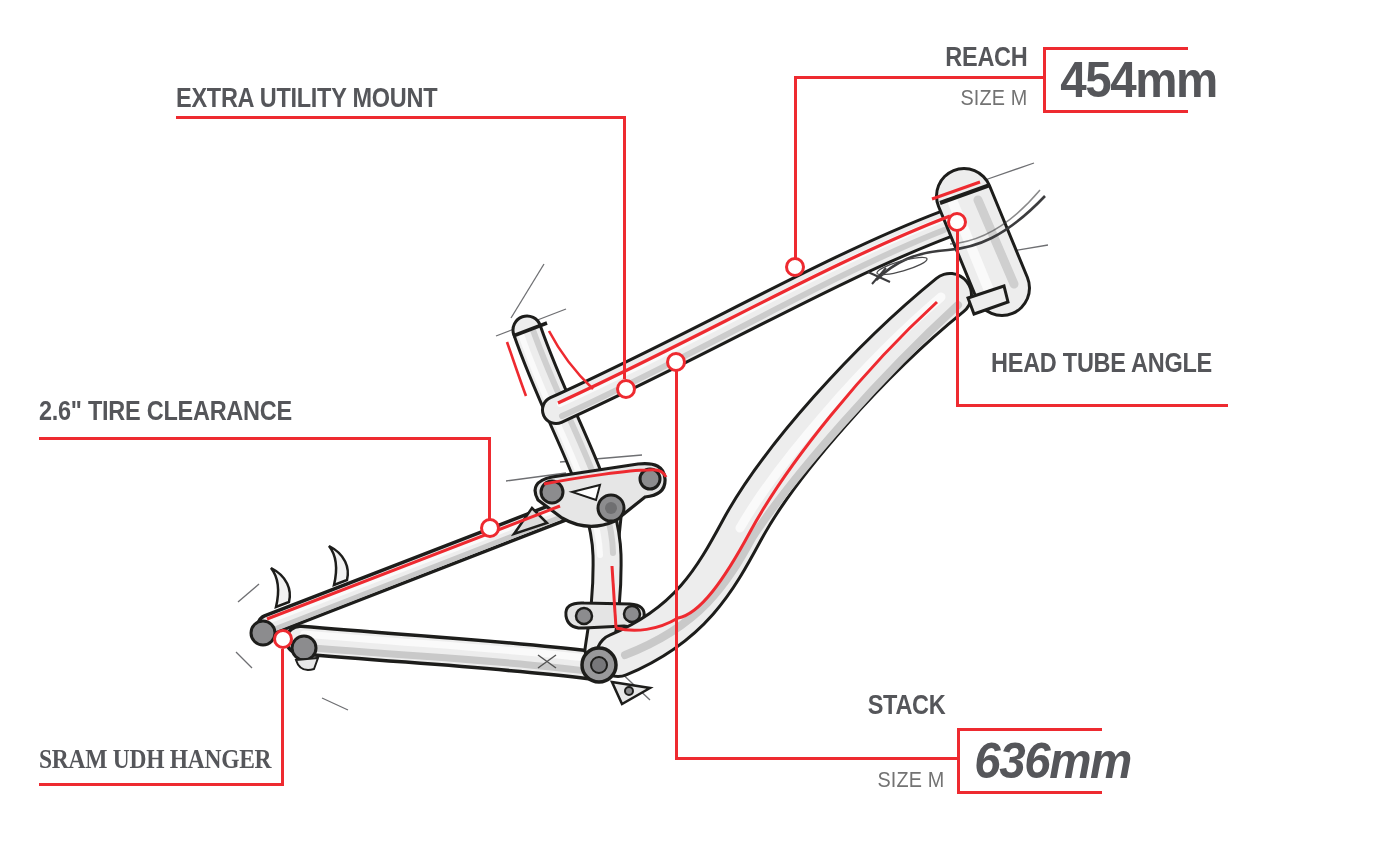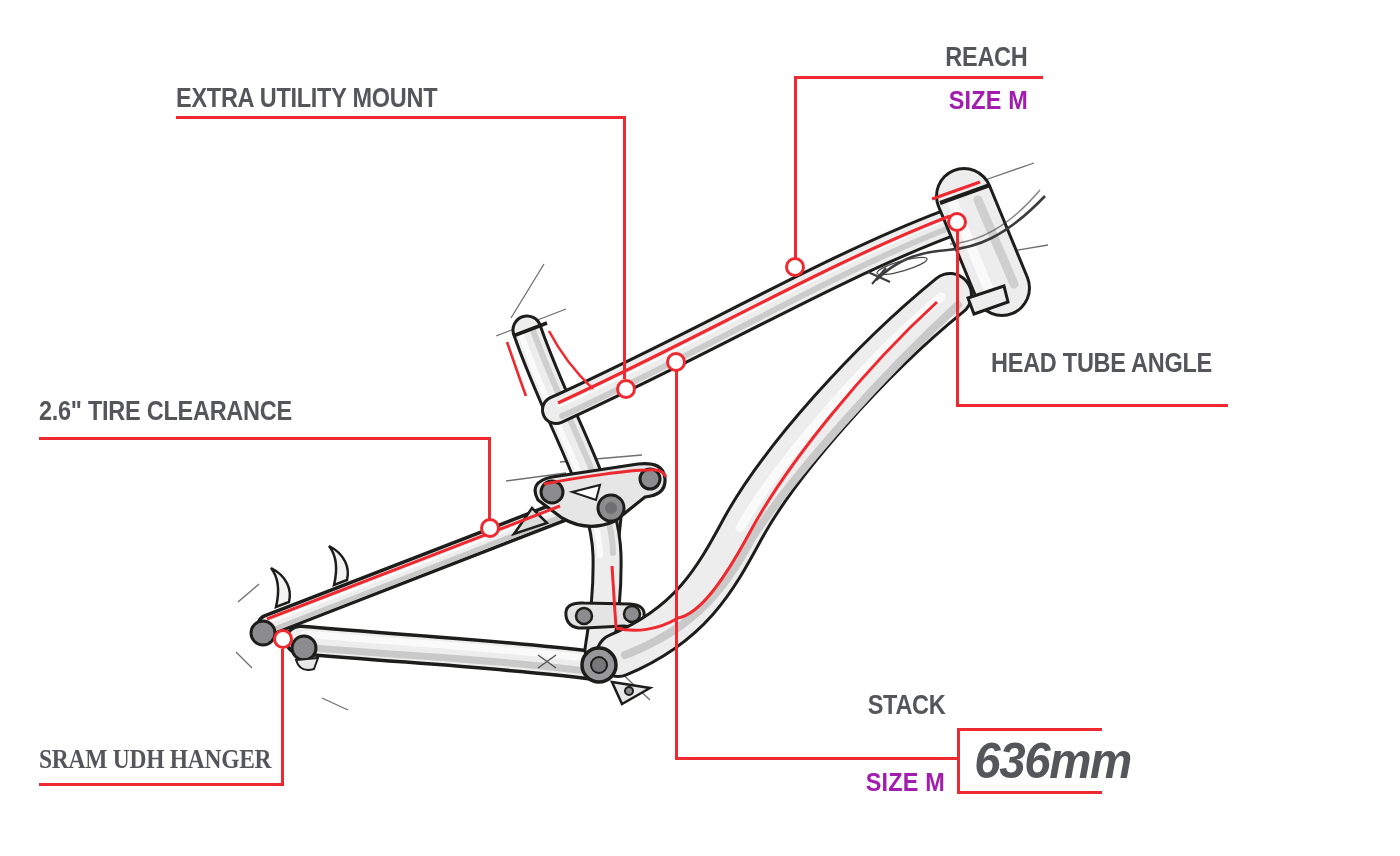--- a/index.html
+++ b/index.html
@@ -4,21 +4,21 @@
 <style>
   html,body{margin:0;padding:0;background:#fff;}
   #canvas{
     position:relative;width:1400px;height:856px;background:#ffffff;overflow:hidden;
     font-family:"Liberation Sans",sans-serif;
   }
   .label{position:absolute;font-weight:700;font-size:27px;color:#55565a;letter-spacing:-0.3px;white-space:nowrap;}
   .label .cond{display:inline-block;transform:scaleX(0.87);transform-origin:left center;}
   .label.r{text-align:right;}
   .label.r .cond{transform-origin:right center;}
-  .sub{position:absolute;font-weight:700;font-size:26px;color:#a21caf;letter-spacing:0.2px;white-space:nowrap;}
+  .sub{position:absolute;font-weight:400;font-size:22px;color:#737373;letter-spacing:0.2px;white-space:nowrap;}
   .sub .cond{display:inline-block;transform:scaleX(0.9);transform-origin:left center;}
   .sub.r{text-align:right;}
   .sub.r .cond{transform-origin:right center;}
   .hline,.vline{position:absolute;background:#ee2a30;}
   .hline{height:3px;}
   .vline{width:3px;}
   .marker{position:absolute;width:14px;height:14px;border:3.5px solid #ee2a30;border-radius:50%;background:#fff;}
   .vbox{position:absolute;border:3px solid #ee2a30;border-right:none;height:60px;}
   .vbox .val{display:inline-block;font-size:50px;font-weight:700;color:#55565a;line-height:60px;
     padding-left:15px;letter-spacing:-1.5px;white-space:nowrap;transform:scaleX(0.95);transform-origin:left center;}
@@ -145,20 +145,23 @@
       <path d="M 616,628 L 612,566" stroke-width="3"></path>
     </g>
   </svg>
   </div>
 
   <div class="label r" style="left:778px;top:42px;width:250px;"><span class="cond">REACH</span></div>
   <div class="sub r" style="left:778px;top:85px;width:250px;"><span class="cond">SIZE M</span></div>
   <div class="hline" style="left:795px;top:76px;width:248px;"></div>
   <div class="vline" style="left:794px;top:76px;height:183px;"></div>
   <div class="marker" style="left:785px;top:257px;"></div>
+  <div class="vbox" style="left:1043px;top:47px;width:142px;">
+    <span class="val">454mm</span>
+  </div>
 
   <div class="label r" style="left:912px;top:348px;width:300px;"><span class="cond">HEAD TUBE ANGLE</span></div>
   <div class="hline" style="left:958px;top:404px;width:270px;"></div>
   <div class="vline" style="left:956px;top:230px;height:177px;"></div>
   <div class="marker" style="left:947px;top:212px;"></div>
 
   <div class="label r" style="left:695px;top:690px;width:250px;"><span class="cond">STACK</span></div>
   <div class="sub r" style="left:695px;top:767px;width:250px;"><span class="cond">SIZE M</span></div>
   <div class="hline" style="left:677px;top:757px;width:280px;"></div>
   <div class="vline" style="left:675px;top:371px;height:389px;"></div>

